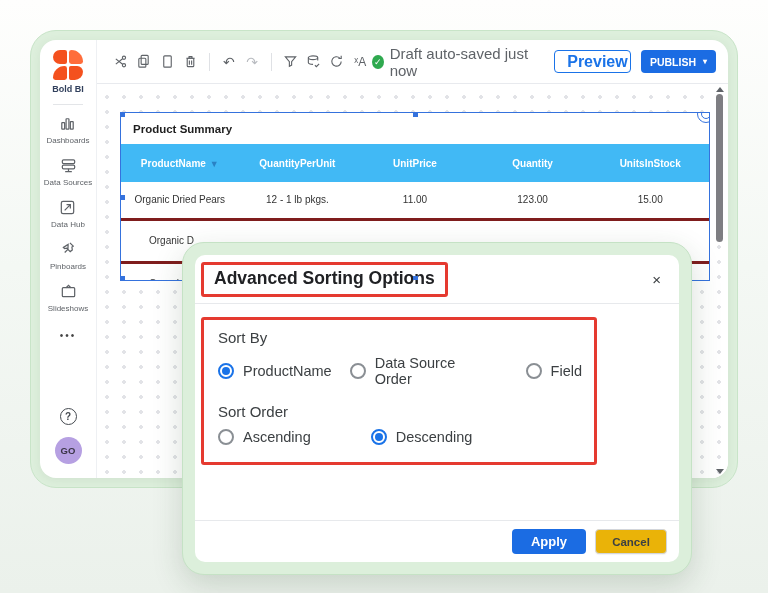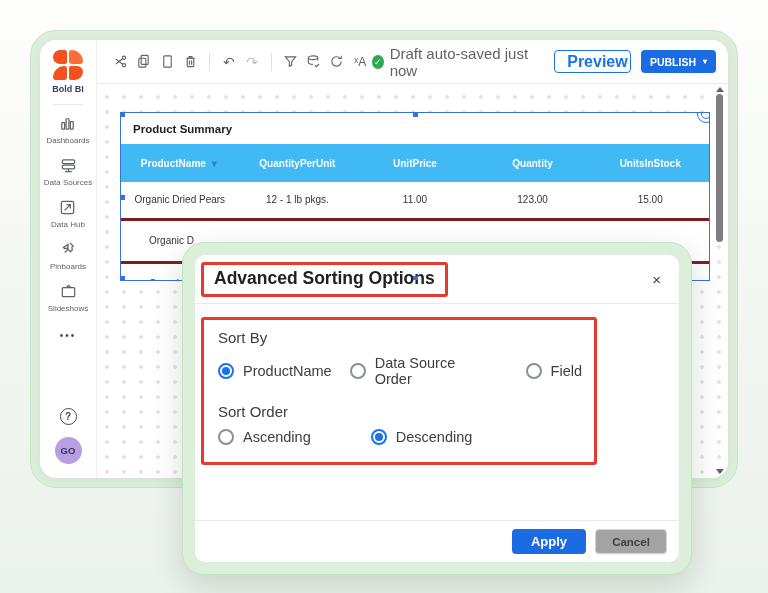--- a/index.html
+++ b/index.html
@@ -112,21 +112,21 @@
   .radio { width:16px; height:16px; border-radius:50%; border:2px solid #8a8f94;
     background:#fff; flex:0 0 16px; }
   .radio.selected { border-color:#1a73e8; display:flex; align-items:center; justify-content:center; }
   .radio.selected::after { content:''; width:8px; height:8px; border-radius:50%; background:#1a73e8; }
   .radio-label { font-size:14.5px; color:#3c4043; margin-left:9px; }
   .modal-spacer { flex:1; }
   .modal-footer { flex:0 0 42px; border-top:1px solid #e7e9ec; display:flex;
     align-items:center; justify-content:flex-end; padding:0 12px; gap:9px; }
   .btn-apply { width:74px; height:25px; background:#1b6ce3; border:none; border-radius:4px;
     color:#fff; font-size:13px; font-weight:bold; cursor:pointer; font-family:"Liberation Sans",sans-serif; }
-  .btn-cancel { width:72px; height:25px; background:#a3a3a3; border:1px solid #d2d5da; border-radius:4px;
+  .btn-cancel { width:72px; height:25px; background:#eab308; border:1px solid #d2d5da; border-radius:4px;
     color:#3c4043; font-size:11.5px; font-weight:bold; cursor:pointer; font-family:"Liberation Sans",sans-serif;
     box-shadow:0 1px 1px rgba(0,0,0,.05); }
 </style>
 </head>
 <body>
 
 <div id="screen">
 
   <div class="outer-card"></div>
 

